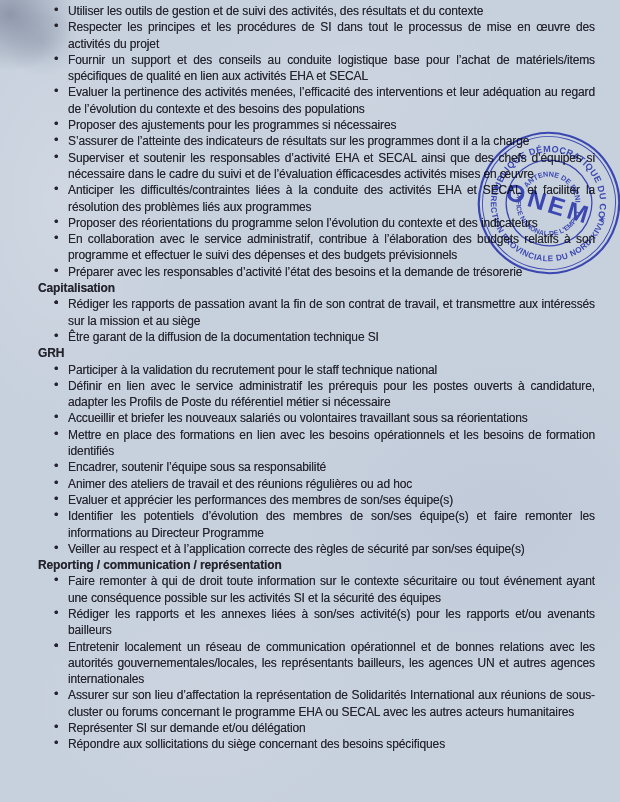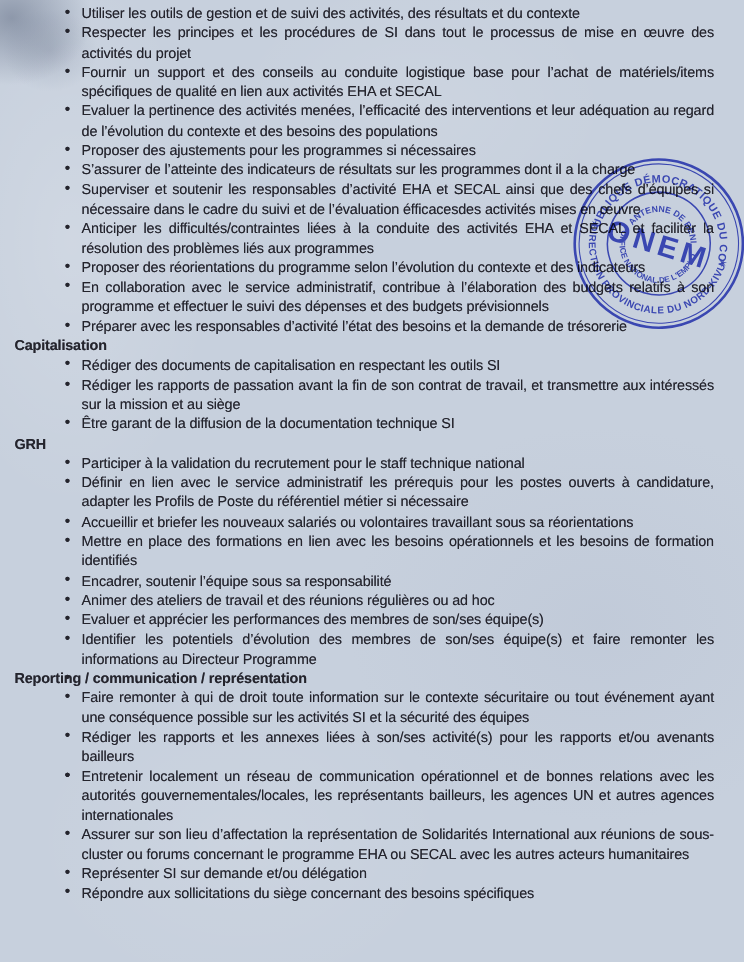--- a/index.html
+++ b/index.html
@@ -20,21 +20,21 @@
   .doc {
     position: absolute;
     left: 0; top: 3px; width: 620px;
     font-size: 12px;
     line-height: 16.3px;
     color: #24242c;
     letter-spacing: -0.12px;
     text-shadow: 0 0 .5px rgba(30,30,48,.55);
   }
   .heading {
-    margin-left: 12px;
+    margin-left: 38px;
     font-weight: bold;
   }
   .item {
     position: relative;
     margin-left: 68px;
     width: 527px;
     text-align: justify;
   }
   .bullet {
     position: absolute;
@@ -64,33 +64,33 @@
       <div class="item"><span class="bullet">•</span><span>Fournir un support et des conseils au conduite logistique base pour l’achat de matériels/items spécifiques de qualité en lien aux activités EHA et SECAL</span></div>
       <div class="item"><span class="bullet">•</span><span>Evaluer la pertinence des activités menées, l’efficacité des interventions et leur adéquation au regard de l’évolution du contexte et des besoins des populations</span></div>
       <div class="item"><span class="bullet">•</span><span>Proposer des ajustements pour les programmes si nécessaires</span></div>
       <div class="item"><span class="bullet">•</span><span>S’assurer de l’atteinte des indicateurs de résultats sur les programmes dont il a la charge</span></div>
       <div class="item"><span class="bullet">•</span><span>Superviser et soutenir les responsables d’activité EHA et SECAL ainsi que des chefs d’équipes si nécessaire dans le cadre du suivi et de l’évaluation éfficacesdes activités mises en œuvre</span></div>
       <div class="item"><span class="bullet">•</span><span>Anticiper les difficultés/contraintes liées à la conduite des activités EHA et SECAL et faciliter la résolution des problèmes liés aux programmes</span></div>
       <div class="item"><span class="bullet">•</span><span>Proposer des réorientations du programme selon l’évolution du contexte et des indicateurs</span></div>
       <div class="item"><span class="bullet">•</span><span>En collaboration avec le service administratif, contribue à l’élaboration des budgets relatifs à son programme et effectuer le suivi des dépenses et des budgets prévisionnels</span></div>
       <div class="item"><span class="bullet">•</span><span>Préparer avec les responsables d’activité l’état des besoins et la demande de trésorerie</span></div>
       <div class="heading">Capitalisation</div>
-      <div class="item"><span class="bullet">•</span><span>Rédiger des documents de capitalisation en respectant les outils SI</span></div>
+      <div class="item"><span class="bullet">•</span></div>
       <div class="item"><span class="bullet">•</span><span>Rédiger les rapports de passation avant la fin de son contrat de travail, et transmettre aux intéressés sur la mission et au siège</span></div>
       <div class="item"><span class="bullet">•</span><span>Être garant de la diffusion de la documentation technique SI</span></div>
       <div class="heading">GRH</div>
       <div class="item"><span class="bullet">•</span><span>Participer à la validation du recrutement pour le staff technique national</span></div>
       <div class="item"><span class="bullet">•</span><span>Définir en lien avec le service administratif les prérequis pour les postes ouverts à candidature, adapter les Profils de Poste du référentiel métier si nécessaire</span></div>
       <div class="item"><span class="bullet">•</span><span>Accueillir et briefer les nouveaux salariés ou volontaires travaillant sous sa réorientations</span></div>
       <div class="item"><span class="bullet">•</span><span>Mettre en place des formations en lien avec les besoins opérationnels et les besoins de formation identifiés</span></div>
       <div class="item"><span class="bullet">•</span><span>Encadrer, soutenir l’équipe sous sa responsabilité</span></div>
       <div class="item"><span class="bullet">•</span><span>Animer des ateliers de travail et des réunions régulières ou ad hoc</span></div>
       <div class="item"><span class="bullet">•</span><span>Evaluer et apprécier les performances des membres de son/ses équipe(s)</span></div>
       <div class="item"><span class="bullet">•</span><span>Identifier les potentiels d’évolution des membres de son/ses équipe(s) et faire remonter les informations au Directeur Programme</span></div>
-      <div class="item"><span class="bullet">•</span></div>
+      <div class="item"><span class="bullet">•</span><span>Veiller au respect et à l’application correcte des règles de sécurité par son/ses équipe(s)</span></div>
       <div class="heading">Reporting / communication / représentation</div>
       <div class="item"><span class="bullet">•</span><span>Faire remonter à qui de droit toute information sur le contexte sécuritaire ou tout événement ayant une conséquence possible sur les activités SI et la sécurité des équipes</span></div>
       <div class="item"><span class="bullet">•</span><span>Rédiger les rapports et les annexes liées à son/ses activité(s) pour les rapports et/ou avenants bailleurs</span></div>
       <div class="item"><span class="bullet">•</span></div>
       <div class="item"><span class="bullet">•</span><span>Entretenir localement un réseau de communication opérationnel et de bonnes relations avec les autorités gouvernementales/locales, les représentants bailleurs, les agences UN et autres agences internationales</span></div>
       <div class="item"><span class="bullet">•</span><span>Assurer sur son lieu d’affectation la représentation de Solidarités International aux réunions de sous-cluster ou forums concernant le programme EHA ou SECAL avec les autres acteurs humanitaires</span></div>
       <div class="item"><span class="bullet">•</span><span>Représenter SI sur demande et/ou délégation</span></div>
       <div class="item"><span class="bullet">•</span><span>Répondre aux sollicitations du siège concernant des besoins spécifiques</span></div>
     </div>
 </div>

